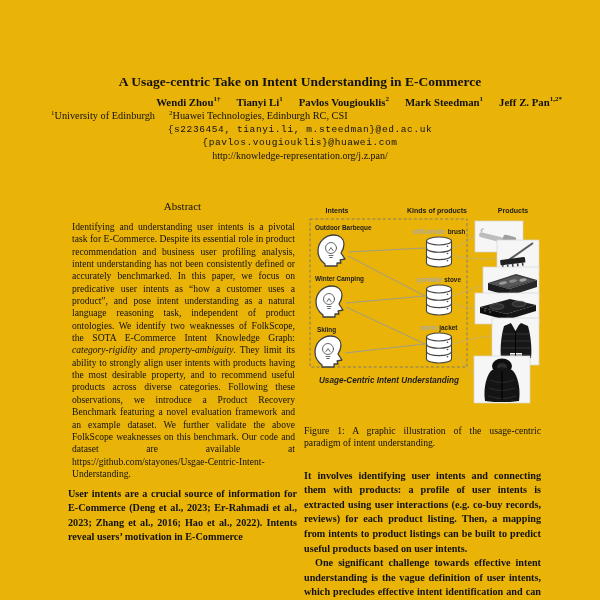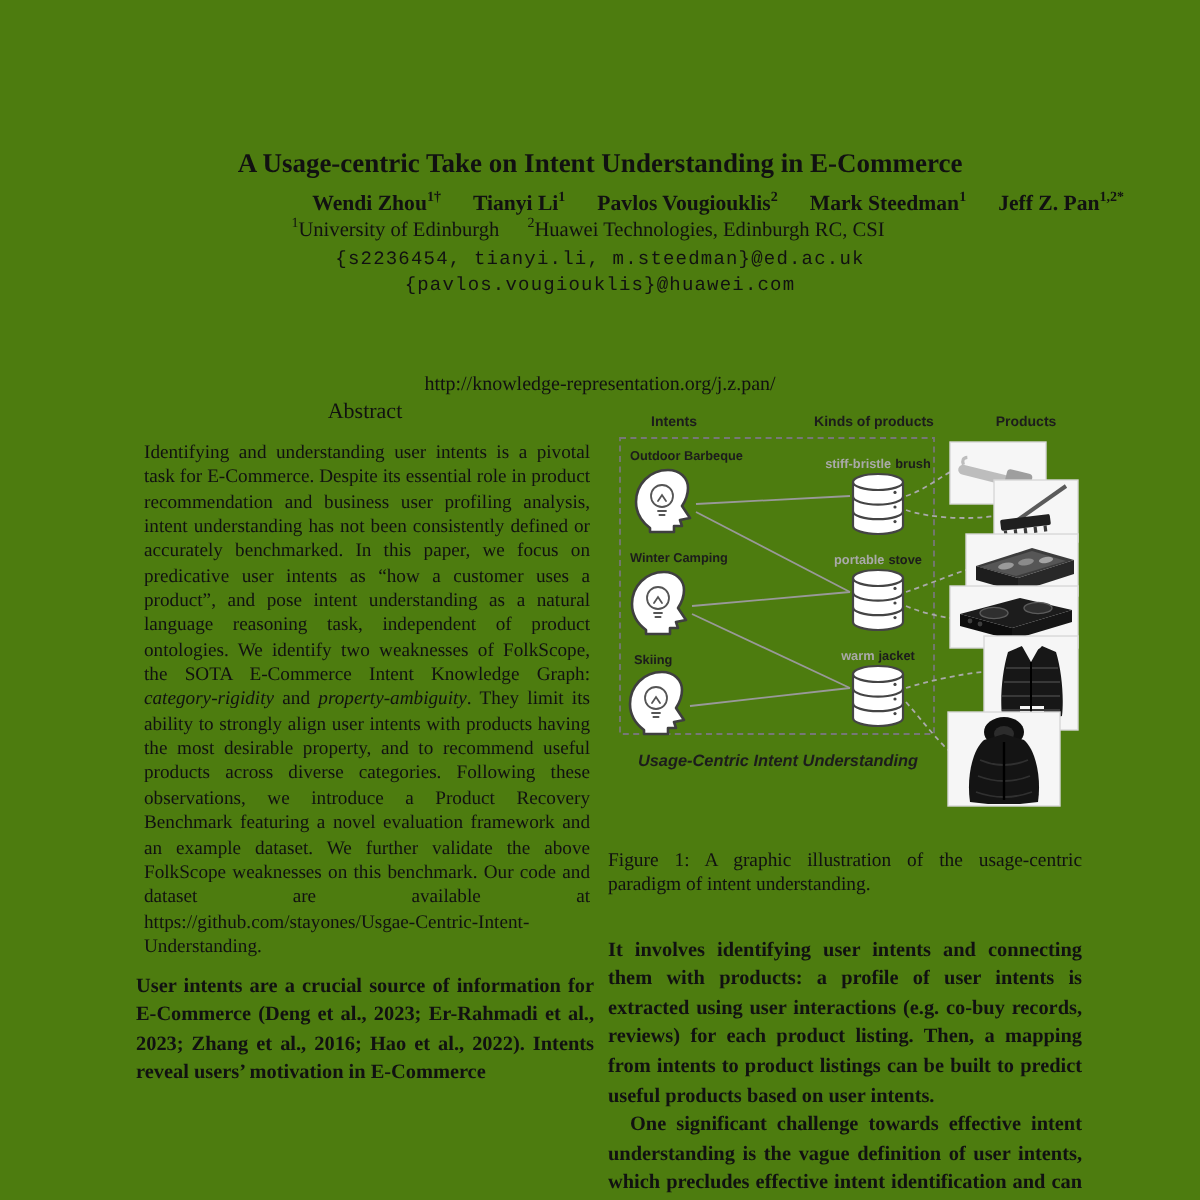--- a/index.html
+++ b/index.html
@@ -1,44 +1,44 @@
 <!DOCTYPE html>
 <html><head>
 <meta charset="utf-8">
 <style>
   html,body{margin:0;padding:0;background:#ffffff;}
   .page{
     position:relative;width:600px;height:600px;overflow:hidden;
-    background:#4d7c0f;color:#111;
+    background:#eab308;color:#111;
     font-family:"Liberation Serif", serif;
   }
   
   .paper-title{
     position:absolute;top:64px;left:40px;width:520px;
     text-align:center;font-size:13.5px;font-weight:bold;line-height:17px;
   }
   .author-line{
     position:absolute;top:96px;left:30px;width:540px;
     text-align:right;font-size:10.8px;font-weight:bold;white-space:nowrap;
   }
   .author-line .author{display:inline-block;margin:0 8px;}
   sup{font-size:7px;vertical-align:super;line-height:0;}
   .affil-line{
-    position:absolute;top:110px;left:24px;width:540px;
-    text-align:center;font-size:10.3px;white-space:nowrap;
+    position:absolute;top:110px;left:44px;width:540px;
+    text-align:left;font-size:10.3px;white-space:nowrap;
   }
   .affil-line .affil{display:inline-block;margin:0 7px;}
   .email-line1,.email-line2{
     position:absolute;left:30px;width:540px;text-align:center;
     font-family:"Liberation Mono", monospace;font-size:9.5px;letter-spacing:0.6px;
   }
   .email-line1{top:124px;}
   .email-line2{top:137px;}
   .homepage-line{
-    position:absolute;top:150px;left:30px;width:540px;text-align:center;font-size:10px;margin-top:37px;
+    position:absolute;top:150px;left:30px;width:540px;text-align:center;font-size:10px;
   }
   
   .col-left{position:absolute;left:68px;top:200px;width:229px;}
   .col-right{position:absolute;left:304px;top:203px;width:237px;}
   .abstract-heading{
     text-align:center;font-size:11px;font-weight:normal;margin:0;
   }
   .abstract-body{
     margin:9px 2px 0 4px;font-size:9.6px;line-height:12.35px;
     text-align:justify;hyphens:auto;

